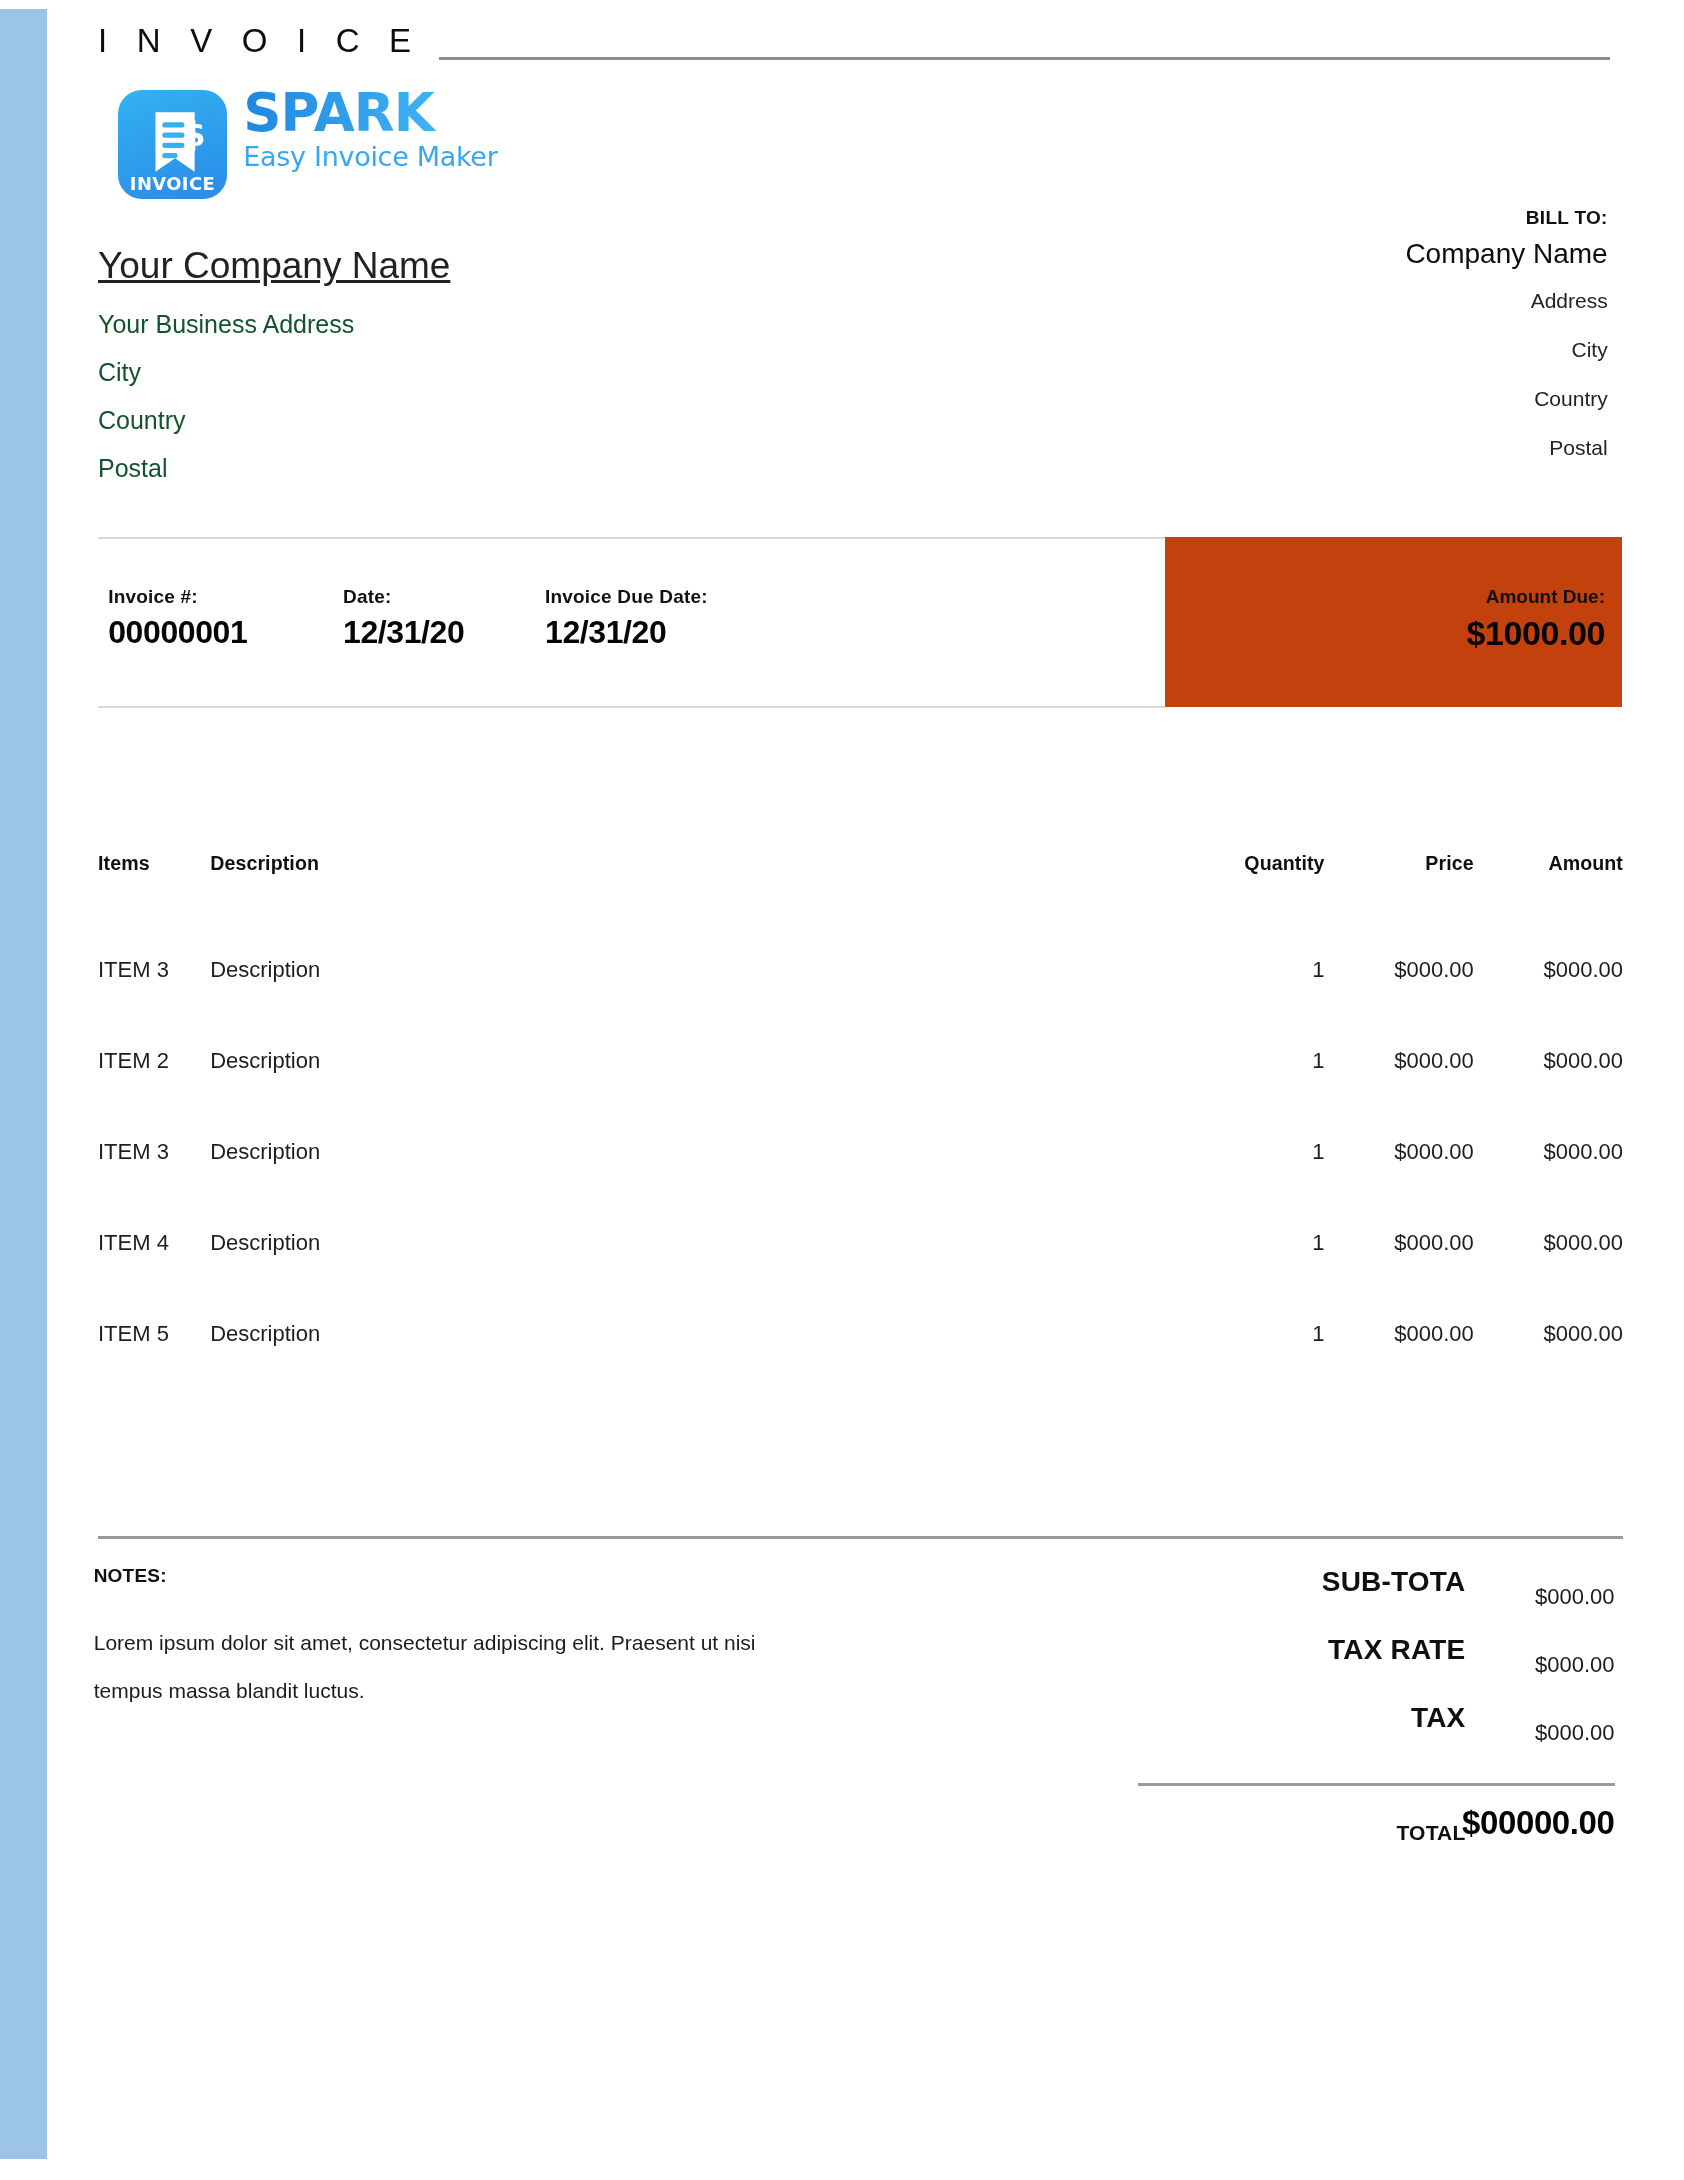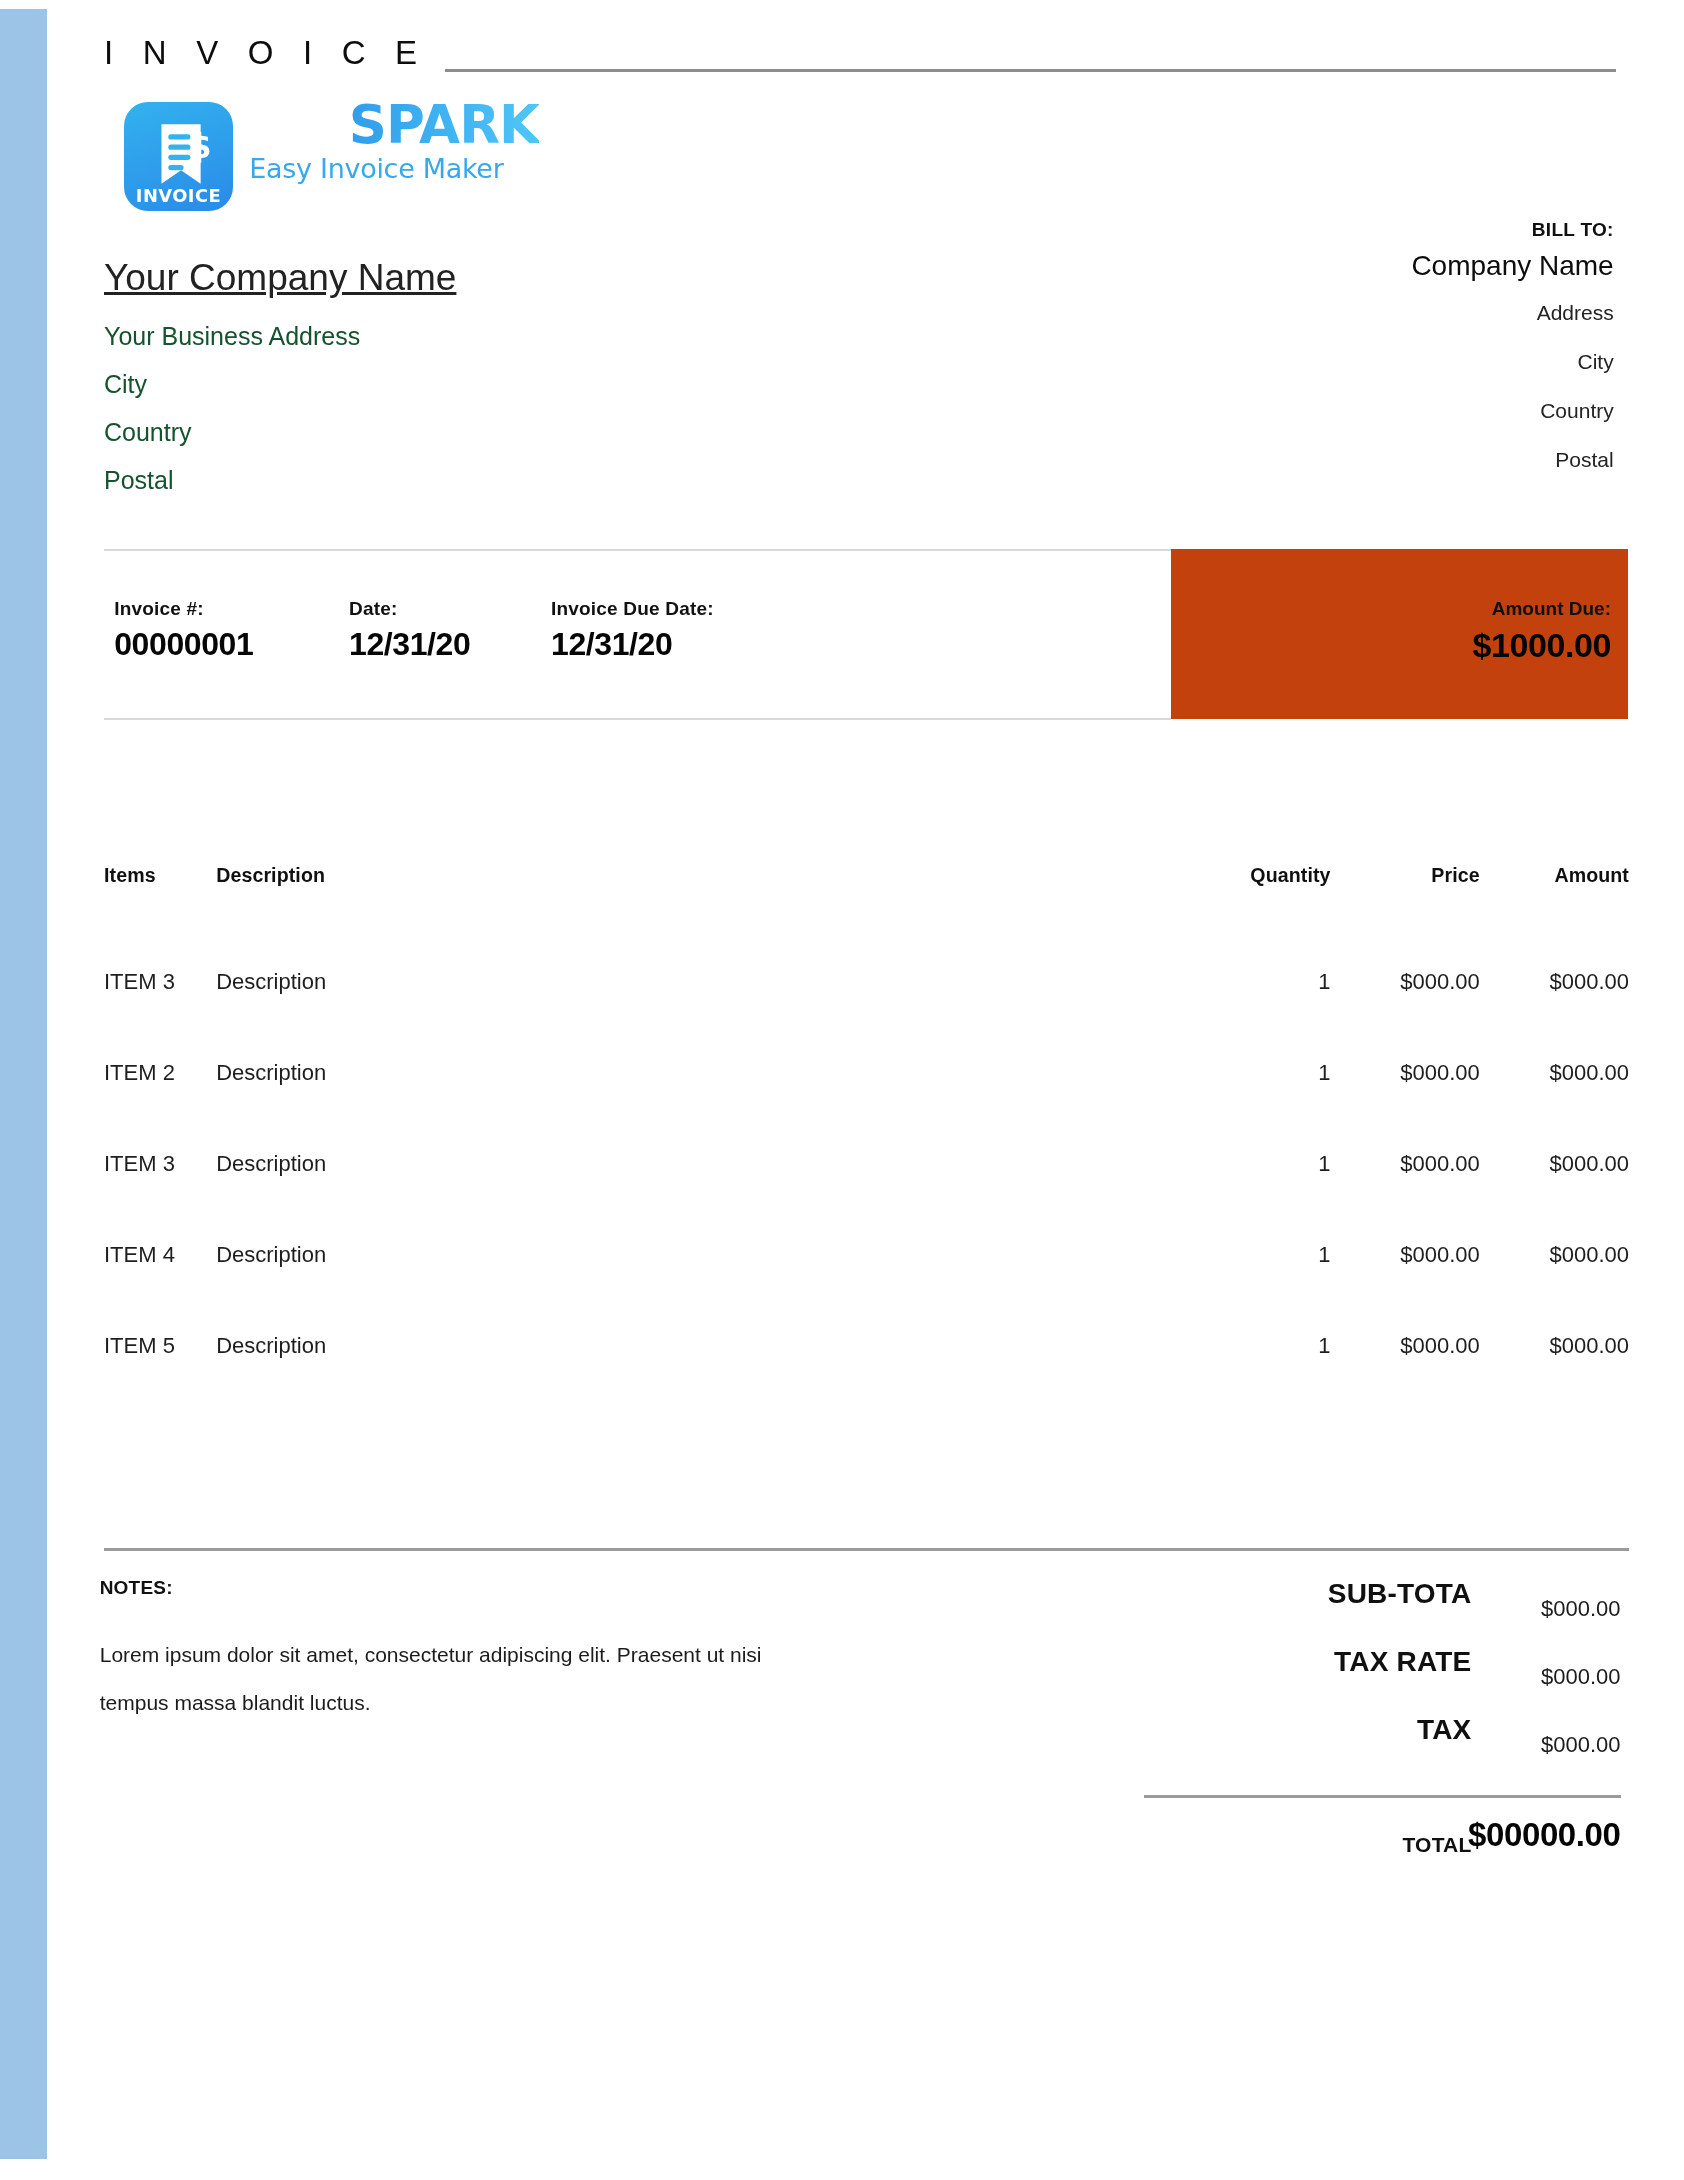--- a/index.html
+++ b/index.html
@@ -26,25 +26,24 @@
     left: 0;
     top: 8.5px;
     width: 47px;
     height: 2150px;
     background: #9bc4e7;
   }
 
   
   .content {
     position: absolute;
-    left: 104px;
+    left: 98px;
     top: 0;
     width: 1525px;
     height: 2069px;
-    margin-top: 12px;
   }
 
   
   .doc-head {
     position: absolute;
     left: 0;
     top: 20.4px;
     width: 1525px;
     height: 51px;
   }
@@ -95,21 +94,20 @@
   .logo-spark {
     font-family: "DejaVu Sans", sans-serif;
     font-size: 53px;
     font-weight: 700;
     letter-spacing: -0.9px;
     line-height: 56px;
     background: linear-gradient(90deg, #1f86e0 0%, #3aabf0 55%, #4fc6f7 100%);
     -webkit-background-clip: text;
     background-clip: text;
     color: transparent;
-    text-align: right;
   }
   .logo-tag {
     font-family: "DejaVu Sans", sans-serif;
     font-size: 27px;
     font-weight: 400;
     line-height: 32px;
     color: #37a8ee;
     letter-spacing: -0.3px;
   }
 

